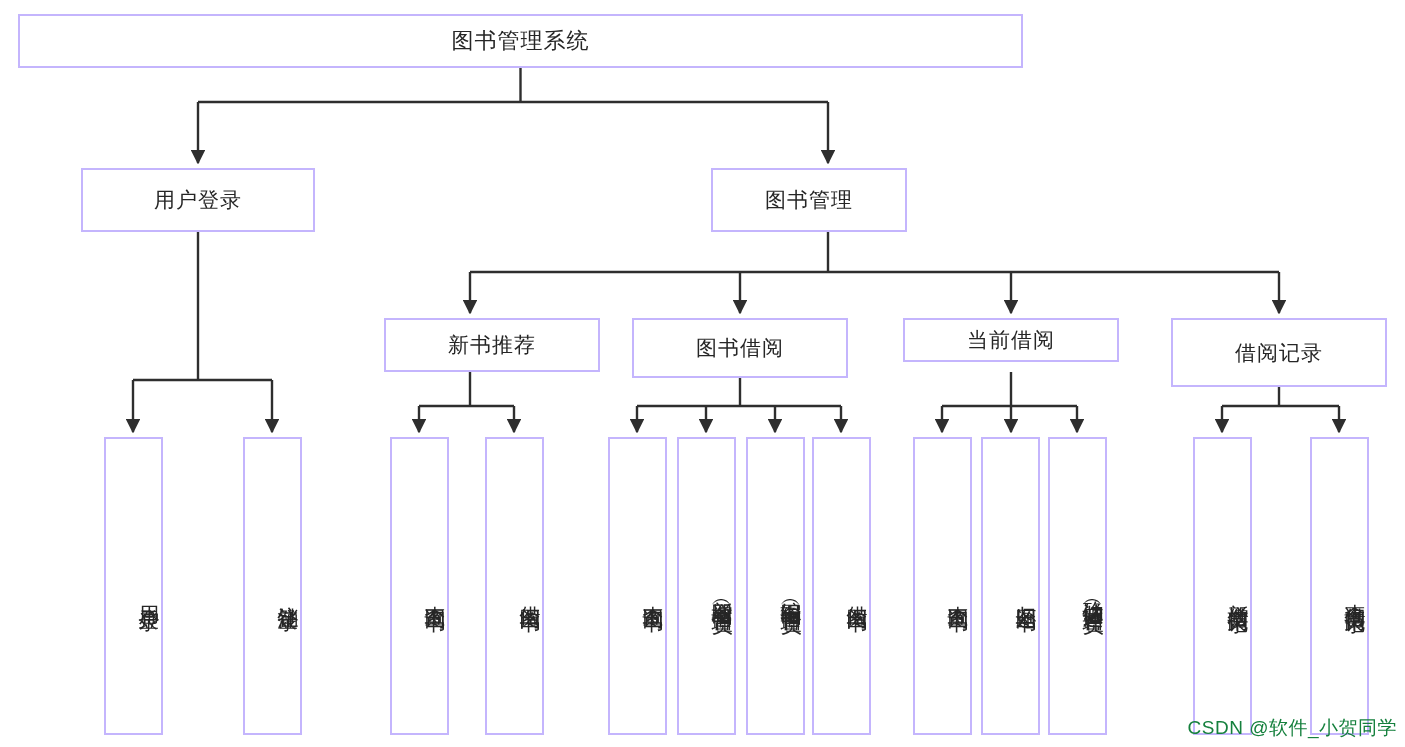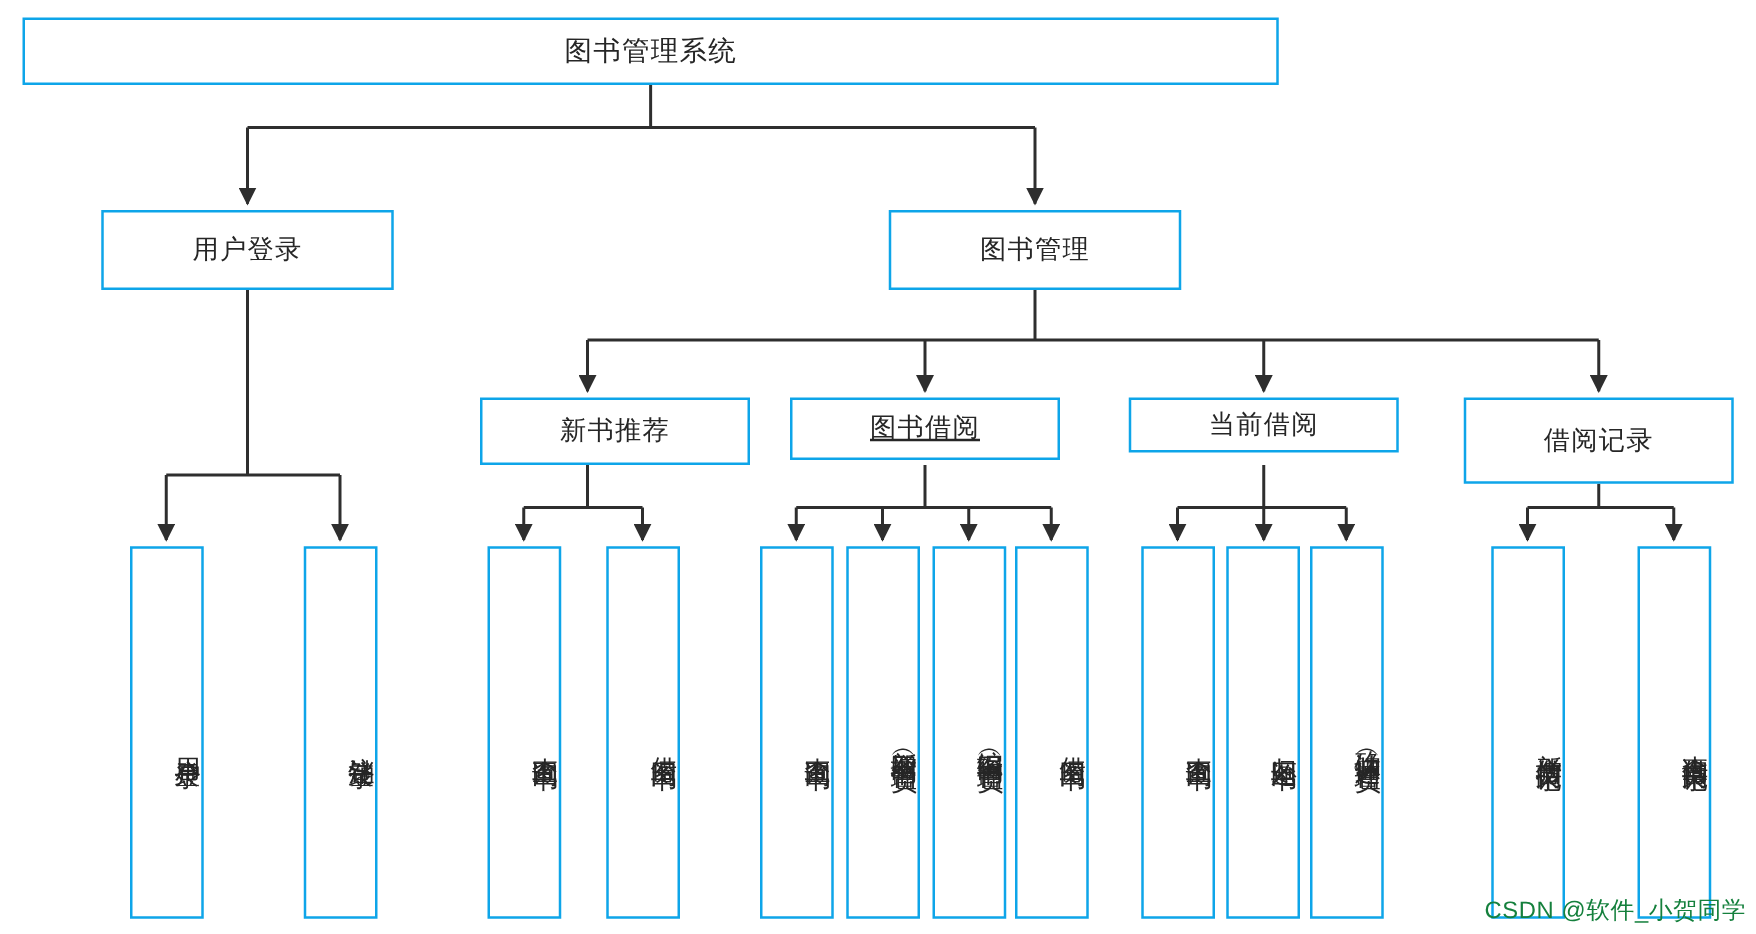--- a/index.html
+++ b/index.html
@@ -22,21 +22,21 @@
     position: absolute;
     left: 0;
     top: 0;
     width: 1405px;
     height: 747px;
     pointer-events: none;
   }
   .node {
     position: absolute;
     box-sizing: border-box;
-    border: 2px solid #0ea5e9;
+    border: 2px solid #c4b5fd;
     background: #ffffff;
     display: flex;
     align-items: center;
     justify-content: center;
     color: #262626;
     z-index: 2;
   }
   .node-h {
     font-size: 21px;
     letter-spacing: 1px;
@@ -129,28 +129,28 @@
     </g>
   </svg>
 
   <div class="node node-h node-root" style="left:18px; top:14px; width:1005px; height:54px;">
     <span>图书管理系统</span>
   </div>
 
   <div class="node node-h" style="left:81px; top:168px; width:234px; height:64px;">
     <span>用户登录</span>
   </div>
-  <div class="node node-h" style="left:711px; top:168px; width:234px; height:64px;">
+  <div class="node node-h" style="left:711px; top:168px; width:196px; height:64px;">
     <span>图书管理</span>
   </div>
 
   <div class="node node-h" style="left:384px; top:318px; width:216px; height:54px;">
     <span>新书推荐</span>
   </div>
-  <div class="node node-h" style="left:632px; top:318px; width:216px; height:50px;text-decoration:underline;">
+  <div class="node node-h" style="left:632px; top:318px; width:216px; height:60px;">
     <span>图书借阅</span>
   </div>
   <div class="node node-h" style="left:903px; top:318px; width:216px; height:44px;">
     <span>当前借阅</span>
   </div>
   <div class="node node-h" style="left:1171px; top:318px; width:216px; height:69px;">
     <span>借阅记录</span>
   </div>
 
   <div class="node node-leaf" style="left:104px; top:437px; width:59px; height:298px;">

